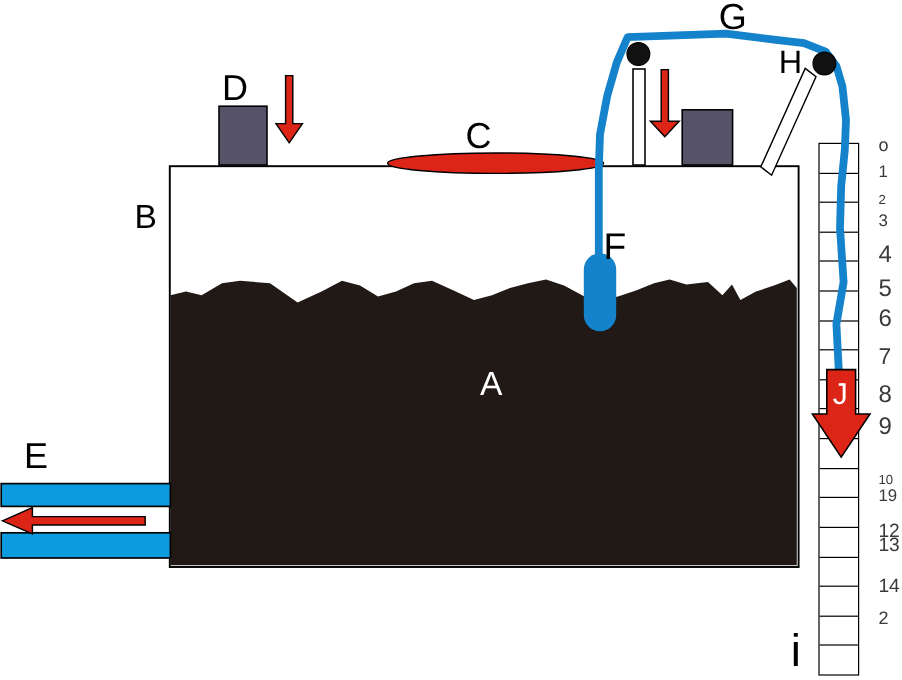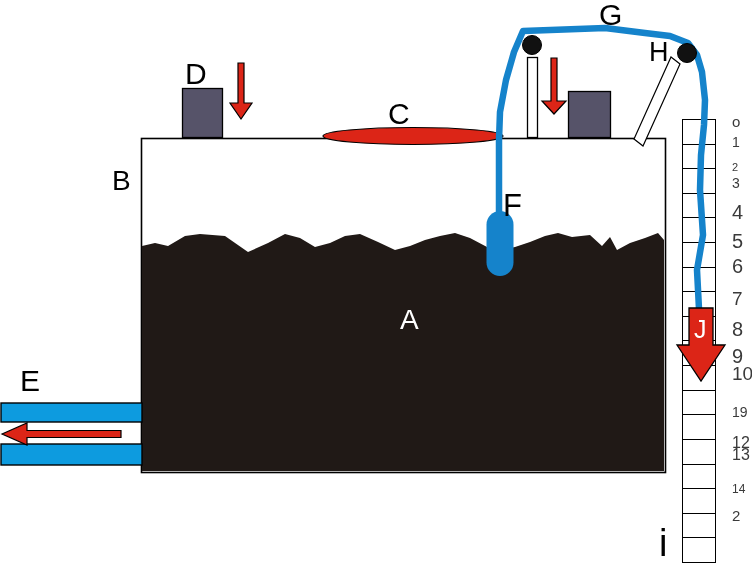--- a/index.html
+++ b/index.html
@@ -65,25 +65,25 @@
       <div class="tick" style="top: 122px; font-size: 15px;">o</div>
       <div class="tick" style="top: 143px; font-size: 14px;">1</div>
       <div class="tick" style="top: 168px; font-size: 11px;">2</div>
       <div class="tick" style="top: 184px; font-size: 14px;">3</div>
       <div class="tick" style="top: 213px; font-size: 20px;">4</div>
       <div class="tick" style="top: 242px; font-size: 20px;">5</div>
       <div class="tick" style="top: 267px; font-size: 20px;">6</div>
       <div class="tick" style="top: 299px; font-size: 19px;">7</div>
       <div class="tick" style="top: 330px; font-size: 20px;">8</div>
       <div class="tick" style="top: 357px; font-size: 20px;">9</div>
-      <div class="tick" style="top: 374px; font-size: 19px;">10</div>
+      <div class="tick" style="top: 401px; font-size: 11px;">10</div>
       <div class="tick" style="top: 413px; font-size: 14px;">19</div>
       <div class="tick" style="top: 444px; font-size: 16px;">12</div>
       <div class="tick" style="top: 456px; font-size: 16px; text-align: right;">13</div>
-      <div class="tick" style="top: 490px; font-size: 12px;">14</div>
+      <div class="tick" style="top: 490px; font-size: 16px;">14</div>
       <div class="tick" style="top: 516px; font-size: 15px;">2</div>
     </div>
 
   <svg class="layer" width="752" height="567" viewBox="0 0 752 567">
 
     <rect x="141.5" y="138.5" width="524" height="334" style="fill:#fff;stroke:#000;stroke-width:1.6"></rect>
 
     <polygon style="fill:var(--c-liquid-black);stroke:none" points="142,246 155,243 168,246 185,236 200,234 225,236 248,252 268,243 285,234 300,238 315,247 330,243 345,236 360,234 378,242 395,250 410,246 425,240 440,236 455,233 470,238 487,247 500,250 515,247 530,242 545,236 558,233 572,237 590,235 602,246 610,237 617,250 630,243 645,238 658,233 664,240 664,471 142,471"></polygon>
 
     <rect x="1" y="403" width="141" height="19" style="fill:var(--c-pipe-blue);stroke:#000;stroke-width:1.4"></rect>

